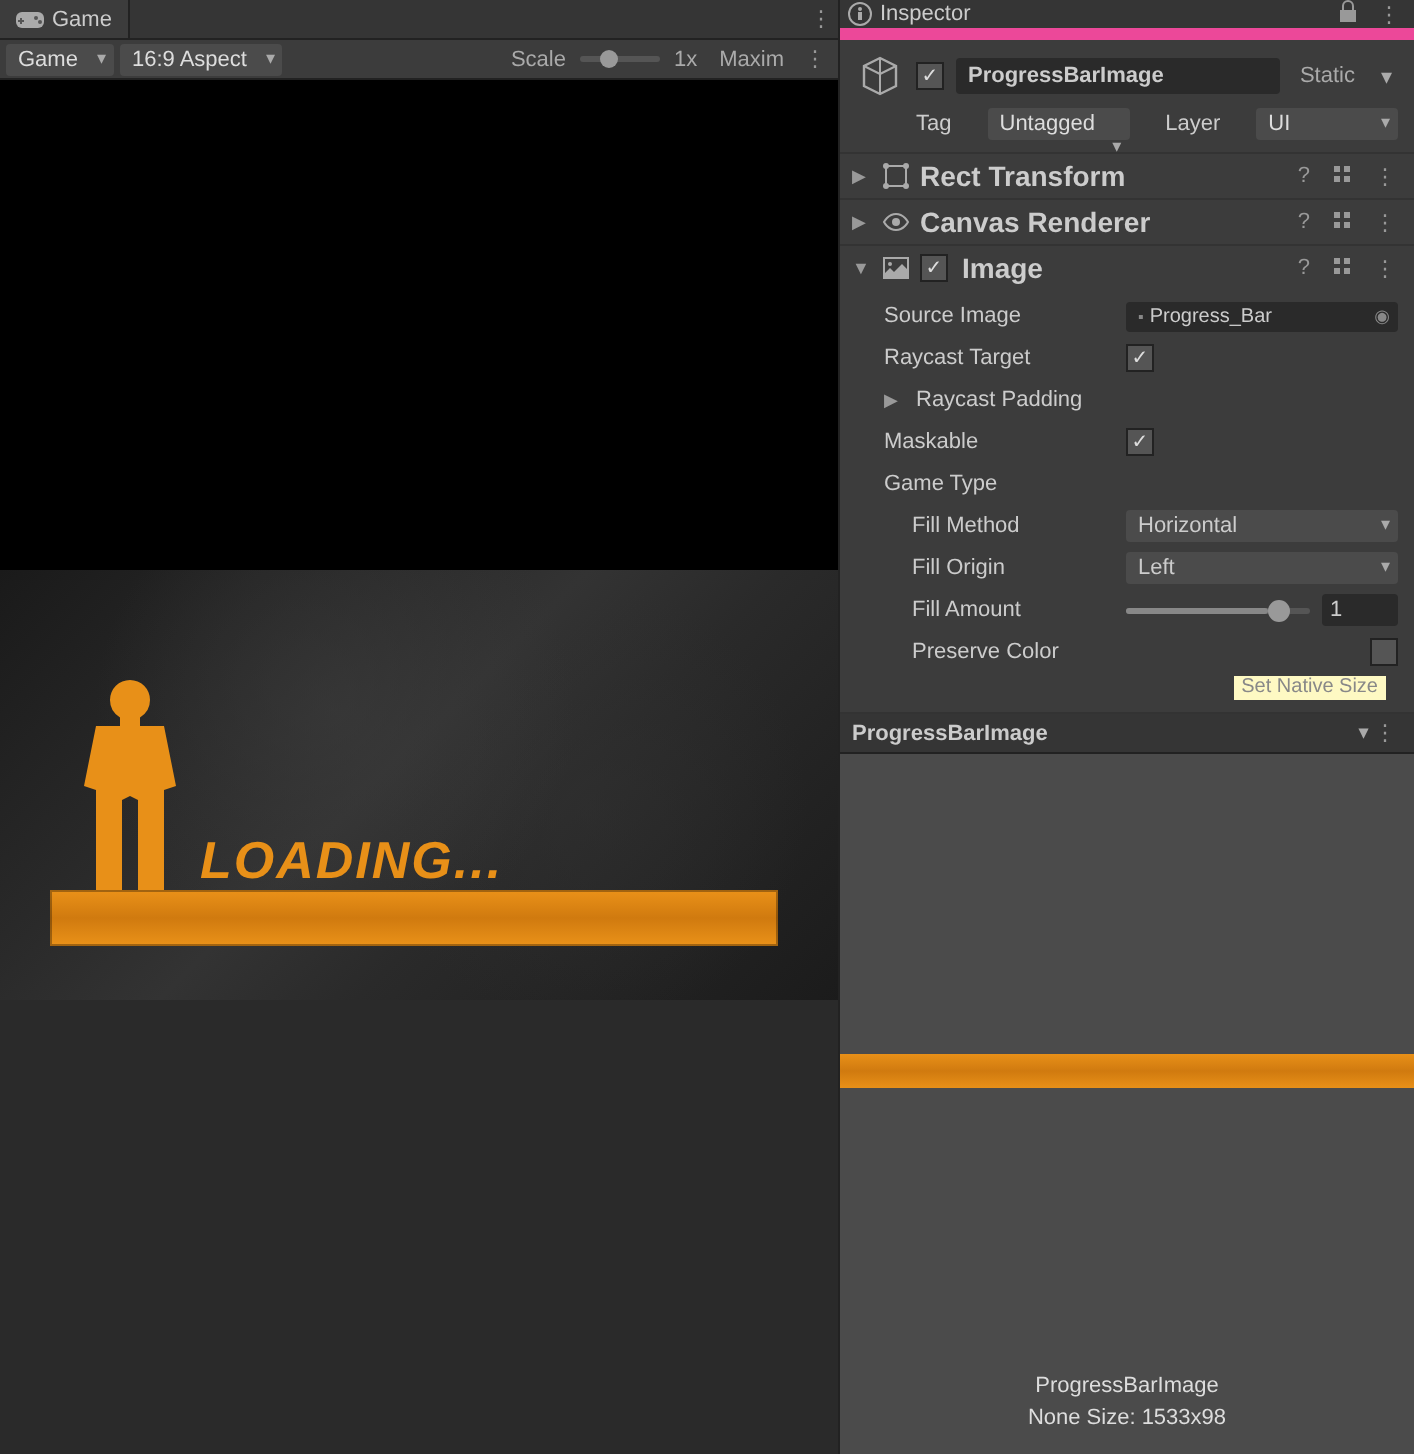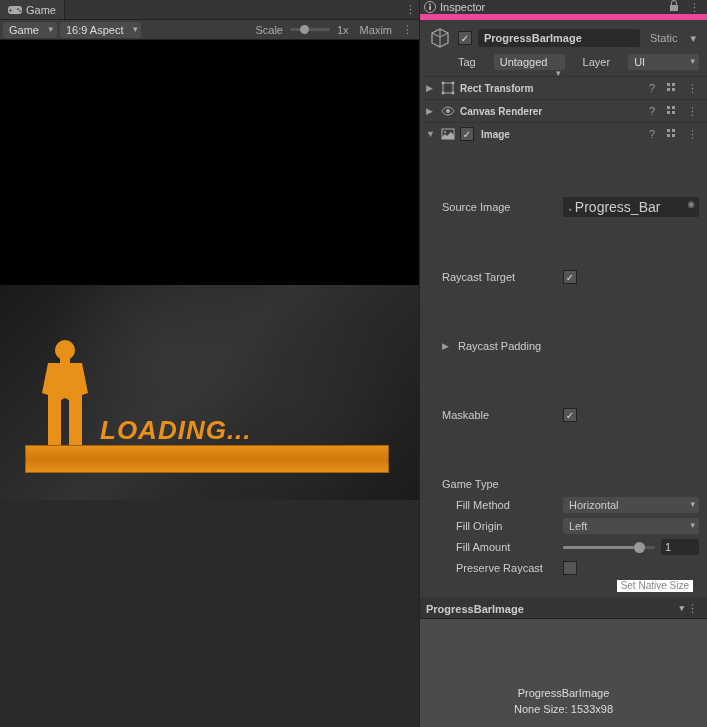--- a/index.html
+++ b/index.html
@@ -41,51 +41,51 @@
 .obj-name { flex: 1; background: #2a2a2a; padding: 3px 6px; border-radius: 2px; font-weight: bold; }
 .static-label { color: #aaa; padding: 0 4px; text-align: center; }
 .static-arrow { color: #aaa; padding: 0 3px; }
 .tag-row { display: flex; align-items: center; gap: 18px; padding-left: 30px; font-size: 11px; }
 .tag-row .dropdown { flex: 1; min-width: 60px; }
 
 .component { border-bottom: 1px solid #333; }
 .comp-header { display: flex; align-items: center; height: 22px; padding: 0 6px; gap: 5px; background: #3c3c3c; }
 .comp-expand { width: 10px; color: #999; font-size: 9px; }
 .comp-icon { width: 14px; height: 14px; display: flex; align-items: center; justify-content: center; }
-.comp-title { flex: 1; font-weight: bold; font-size: 10px; }
+.comp-title { flex: 1; font-weight: bold; font-size: 14px; }
 .comp-help, .comp-preset, .comp-menu { color: #999; padding: 0 3px; cursor: pointer; font-size: 11px; }
 
 .comp-body { padding: 4px 8px 6px 8px; display: flex; flex-direction: column; gap: 3px; }
 .prop-row { display: flex; align-items: center; gap: 6px; font-size: 11px; min-height: 18px; }
-.prop-row.indent1 { padding-left: 14px; margin-top: 48px; }
-.prop-row.indent2 { padding-left: 28px; }
+.prop-row.indent1 { padding-left: 14px; }
+.prop-row.indent2 { padding-left: 28px; justify-content: space-between; }
 .prop-label { width: 115px; color: #ccc; flex-shrink: 0; }
 .prop-row.indent2 .prop-label { width: 101px; }
-.obj-field { flex: 1; background: #2a2a2a; padding: 2px 18px 2px 6px; border-radius: 2px; position: relative; font-size: 14px; }
+.obj-field { flex: 1; background: #2a2a2a; padding: 2px 18px 2px 6px; border-radius: 2px; position: relative; font-size: 10px; }
 .obj-field::after { content: "◉"; position: absolute; right: 4px; font-size: 9px; color: #888; }
 .obj-field.with-icon::before { content: "▪"; color: #888; margin-right: 3px; font-size: 8px; }
 .color-field { flex: 1; height: 16px; background: #fff; border-radius: 2px; position: relative; }
 .color-dropper { width: 16px; height: 16px; display: flex; align-items: center; justify-content: center; color: #aaa; }
 .prop-dropdown { flex: 1; background: #4b4b4b; padding: 2px 18px 2px 6px; border-radius: 2px; position: relative; font-size: 11px; }
 .prop-dropdown::after { content: "▾"; position: absolute; right: 4px; font-size: 9px; color: #aaa; }
 .slider-track { flex: 1; height: 3px; background: #555; border-radius: 2px; position: relative; }
 .slider-track::before { content: ""; position: absolute; left: 0; right: 23%; top: 0; bottom: 0; background: #888; border-radius: 2px; }
 .slider-thumb { position: absolute; left: 77%; top: -4px; width: 11px; height: 11px; background: #999; border-radius: 50%; }
 .slider-value { width: 38px; background: #2a2a2a; padding: 2px 4px; border-radius: 2px; text-align: left; }
 .expand-arrow { width: 10px; font-size: 9px; color: #999; }
 
 .preview-section { flex: 1; display: flex; flex-direction: column; }
 .preview-header { display: flex; align-items: center; height: 20px; padding: 0 6px; background: #353535; border-bottom: 1px solid #222; }
 .preview-title { flex: 1; font-weight: bold; font-size: 11px; position: relative; padding-right: 14px; }
 .preview-title::after { content: "▾"; position: absolute; right: 0; font-size: 9px; color: #aaa; }
 .preview-body { flex: 1; background: #4b4b4b; position: relative; }
 .preview-bar { position: absolute; left: 0; right: 0; top: 150px; height: 17px; background: linear-gradient(to bottom, #e89018 0%, #d07a0f 50%, #e89018 100%); }
 .preview-caption { position: absolute; bottom: 10px; left: 0; right: 0; text-align: center; font-size: 11px; color: #ddd; line-height: 1.4; }
 
-.native-size-hint { position: absolute; right: 6px; top: 0; font-size: 10px; color: #888; background: #ffffff; padding: 0 4px; height: 12px; overflow: hidden; margin-left: 33px; }
+.native-size-hint { position: absolute; right: 6px; top: 0; font-size: 10px; color: #888; background: #fef9c3; padding: 0 4px; height: 12px; overflow: hidden; margin-left: 33px; }
 </style>
 </head>
 <body>
 
 <div class="left-panel">
   <div class="tab-bar">
     <div class="tab">
       <span class="tab-icon">
         <svg width="14" height="10" viewBox="0 0 14 10">
             <path d="M3 1h8a3 3 0 013 3v2a3 3 0 01-3 3H3a3 3 0 01-3-3V4a3 3 0 013-3z" fill="#aaa"></path>
@@ -258,21 +258,21 @@
         <div class="prop-dropdown">Left</div>
       </div>
       <div class="prop-row indent2">
         <span class="prop-label">Fill Amount</span>
         <div class="slider-track">
             <div class="slider-thumb"></div>
           </div>
         <div class="slider-value">1</div>
       </div>
       <div class="prop-row indent2">
-        <span class="prop-label">Preserve Raycast</span>
+        <span class="prop-label">Preserve Color</span>
         <span class="checkbox"></span>
       </div>
       <div style="position:relative;height:12px;overflow:hidden">
         <div class="native-size-hint">Set Native Size</div>
       </div>
     </div>
   </div>
 
   <div class="preview-section">
     <div class="preview-header">

